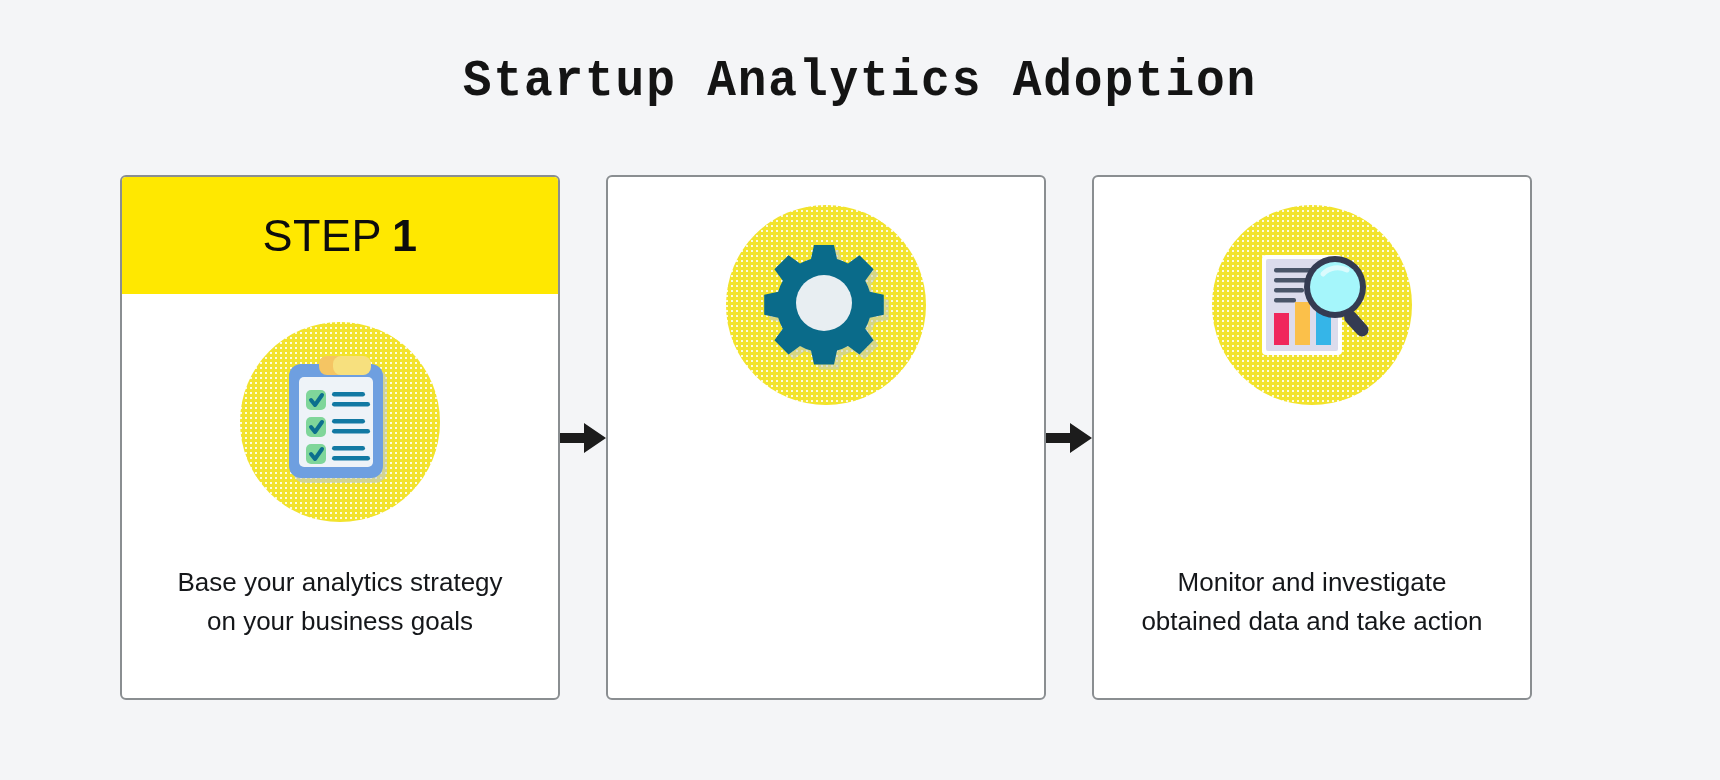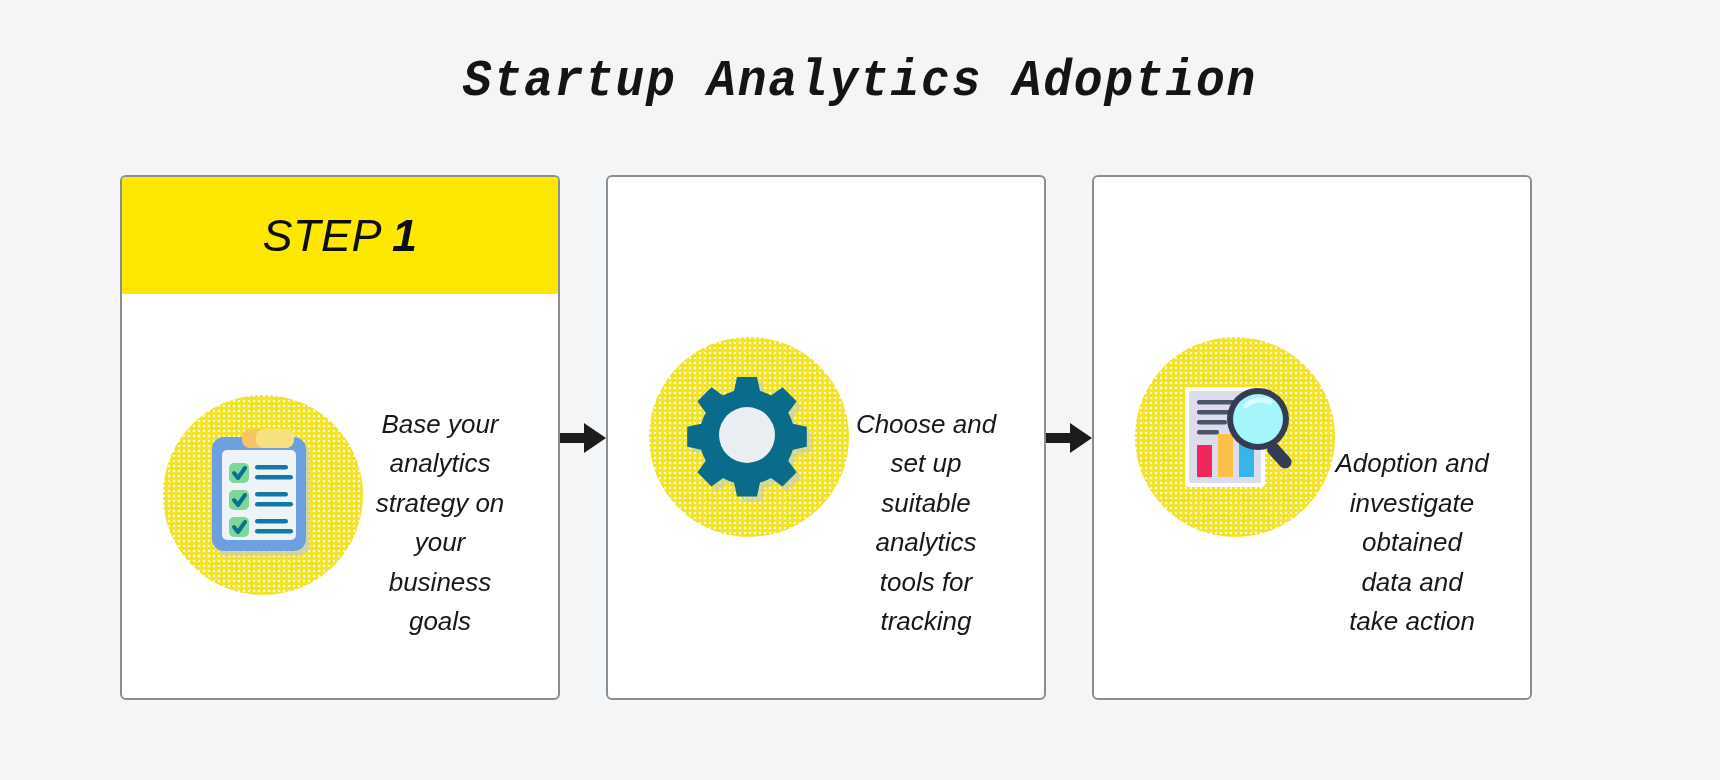--- a/index.html
+++ b/index.html
@@ -10,21 +10,20 @@
     width: 1720px;
     height: 780px;
     background: #f4f5f7;
     font-family: "Liberation Sans", sans-serif;
     overflow: hidden;
   }
   .page {
     position: relative;
     width: 1720px;
     height: 780px;
-    font-style: italic;
   }
 
   
   .title {
     position: absolute;
     top: 52px;
     left: 0;
     width: 1720px;
     text-align: center;
     font-family: "Liberation Mono", "DejaVu Sans Mono", monospace;
@@ -74,21 +73,21 @@
     white-space: nowrap;
   }
   .step-label .num {
     font-weight: 700;
     margin-left: 10px;
   }
 
   .card-body {
     flex: 1;
     display: flex;
-    flex-direction: row;
+    flex-direction: column;
     align-items: center;
     padding: 28px 41px 30px;
     box-sizing: border-box;
   }
 
   
   .medallion {
     width: 200px;
     height: 200px;
     border-radius: 50%;
@@ -192,21 +191,20 @@
           <svg width="150" height="150" viewBox="0 0 150 150">
             <g transform="translate(78,78)">
               <path fill="#b9c8d4" opacity="0.5" d="M-10 -58 h20 l3 14 a46 46 0 0 1 11 4.6 l11.5 -8.4 14.1 14.1 -8.4 11.5 a46 46 0 0 1 4.6 11 l14 3 v20 l-14 3 a46 46 0 0 1 -4.6 11 l8.4 11.5 -14.1 14.1 -11.5 -8.4 a46 46 0 0 1 -11 4.6 l-3 14 h-20 l-3 -14 a46 46 0 0 1 -11 -4.6 l-11.5 8.4 -14.1 -14.1 8.4 -11.5 a46 46 0 0 1 -4.6 -11 l-14 -3 v-20 l14 -3 a46 46 0 0 1 4.6 -11 l-8.4 -11.5 14.1 -14.1 11.5 8.4 a46 46 0 0 1 11 -4.6 Z"></path>
             </g>
             <g transform="translate(73,73)">
               <path fill="#0a6b8a" d="M-10 -58 h20 l3 14 a46 46 0 0 1 11 4.6 l11.5 -8.4 14.1 14.1 -8.4 11.5 a46 46 0 0 1 4.6 11 l14 3 v20 l-14 3 a46 46 0 0 1 -4.6 11 l8.4 11.5 -14.1 14.1 -11.5 -8.4 a46 46 0 0 1 -11 4.6 l-3 14 h-20 l-3 -14 a46 46 0 0 1 -11 -4.6 l-11.5 8.4 -14.1 -14.1 8.4 -11.5 a46 46 0 0 1 -4.6 -11 l-14 -3 v-20 l14 -3 a46 46 0 0 1 4.6 -11 l-8.4 -11.5 14.1 -14.1 11.5 8.4 a46 46 0 0 1 11 -4.6 Z"></path>
               <circle cx="0" cy="0" r="28" fill="#e8eef2"></circle>
             </g>
           </svg>
         </div>
-        <div class="caption">Choose and set up suitable analytics tools for tracking</div>
       </div>
     </div>
 
     <div class="connector">
       <svg class="arrow" viewBox="0 0 46 36">
         <path d="M0 13 h24 V3 l22 15 -22 15 V23 H0 Z" fill="#1c1c1c"></path>
       </svg>
     </div>
 
     <div class="card">
@@ -225,18 +223,18 @@
             <rect x="37" y="83" width="15" height="32" fill="#f0275c"></rect>
             <rect x="58" y="72" width="15" height="43" fill="#fbc04a"></rect>
             <rect x="79" y="79" width="15" height="36" fill="#35b5e8"></rect>
 
             <circle cx="98" cy="57" r="31" fill="#343b52"></circle>
             <circle cx="98" cy="57" r="25" fill="#a5f6fb"></circle>
             <path d="M86 44 a20 20 0 0 1 24 -4" stroke="#ffffff" stroke-width="5" fill="none" opacity="0.6" stroke-linecap="round"></path>
             <rect x="113" y="79" width="13" height="30" rx="6.5" fill="#343b52" transform="rotate(-42 119 94)"></rect>
           </svg>
         </div>
-        <div class="caption">Adoption and investigate obtained data and take action</div>
+        <div class="caption">Monitor and investigate obtained data and take action</div>
       </div>
     </div>
 
   </div>
 </div>
 
 </body></html>

